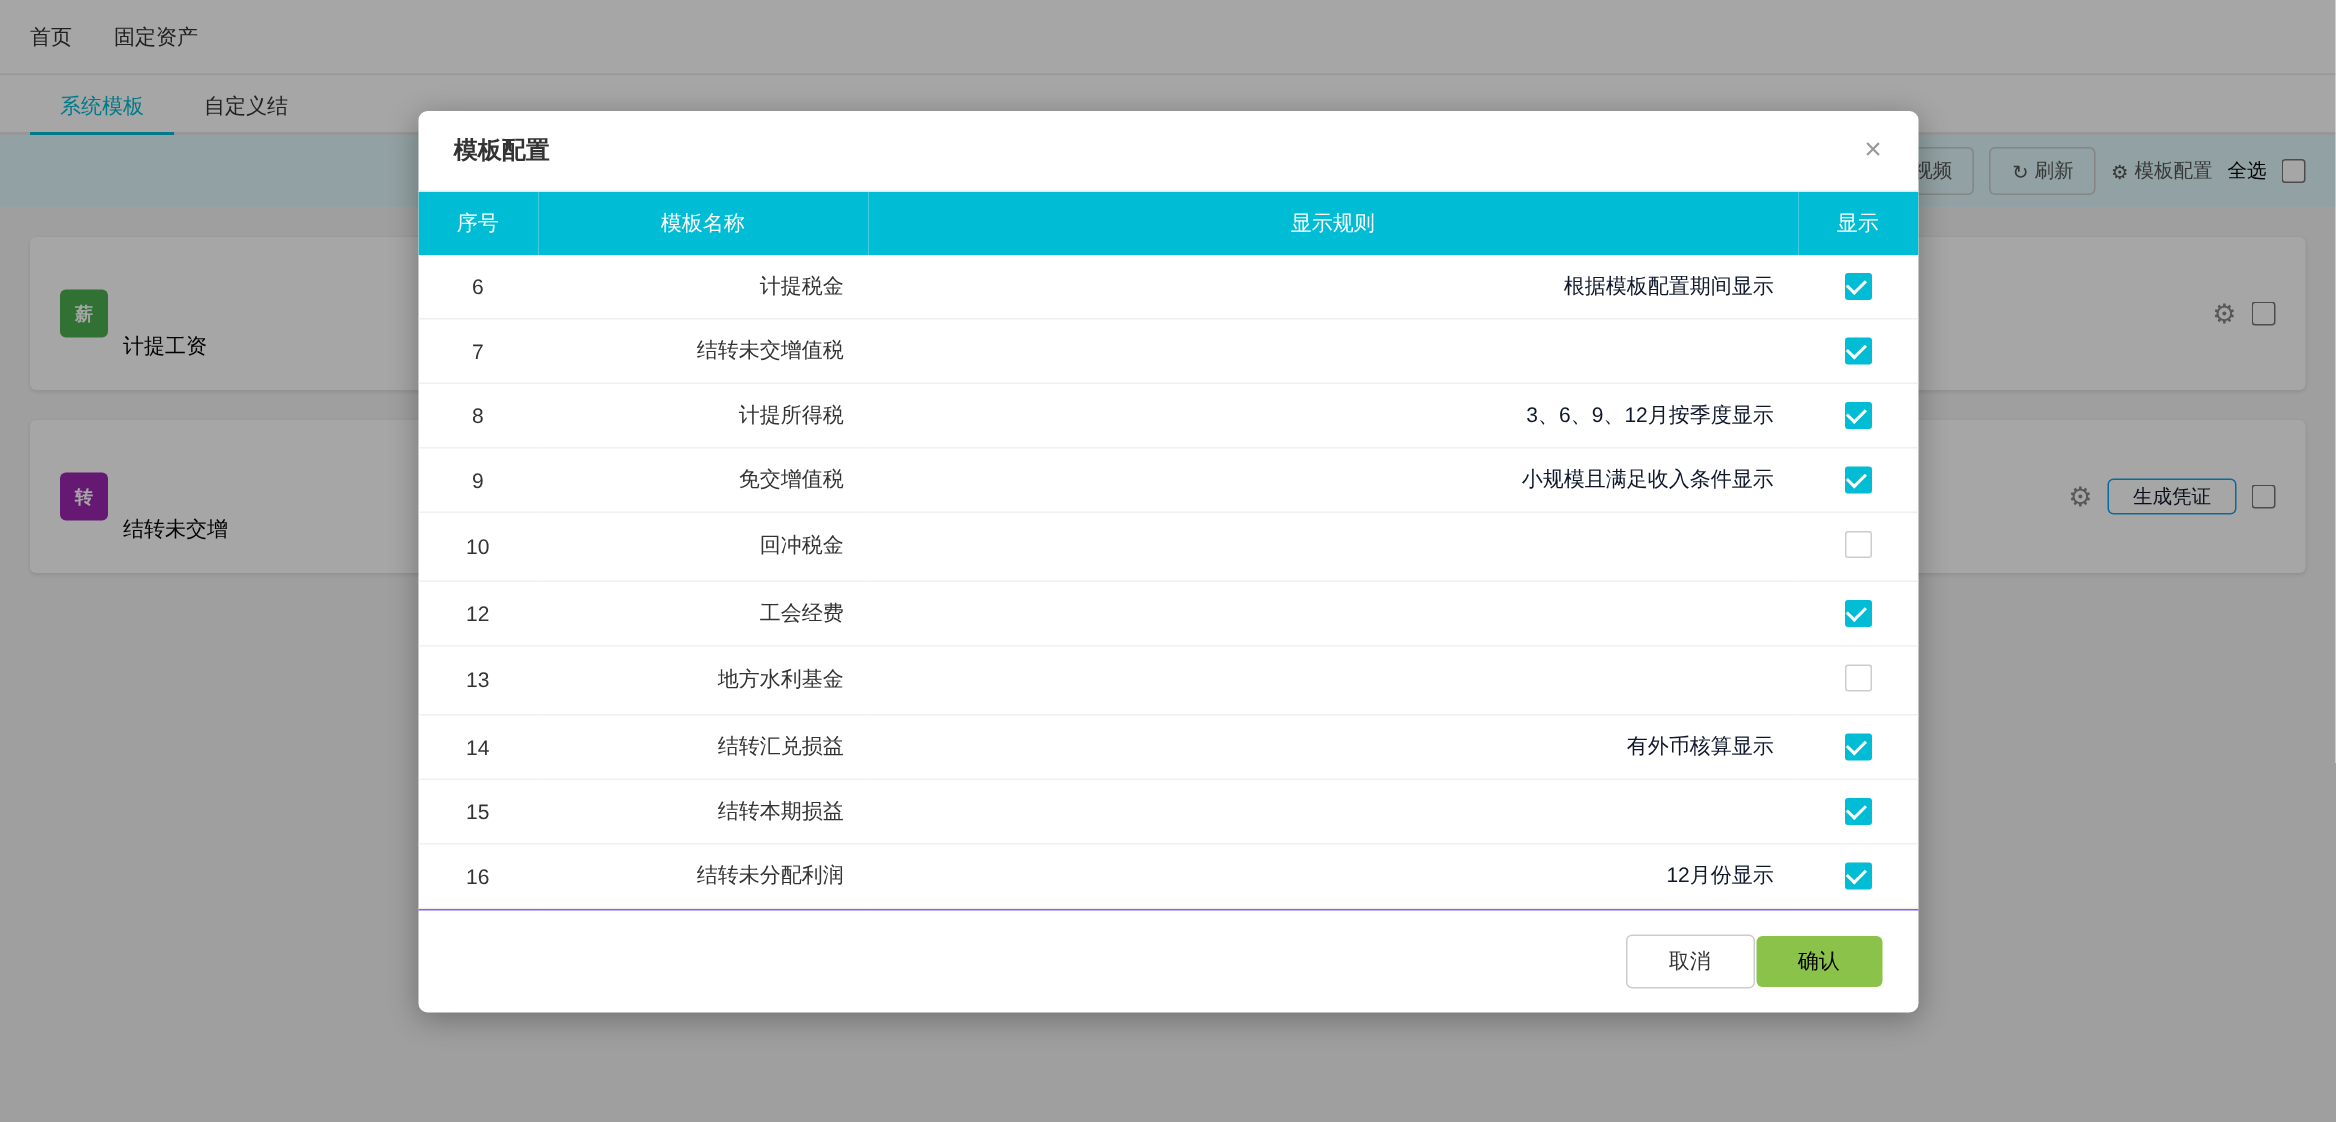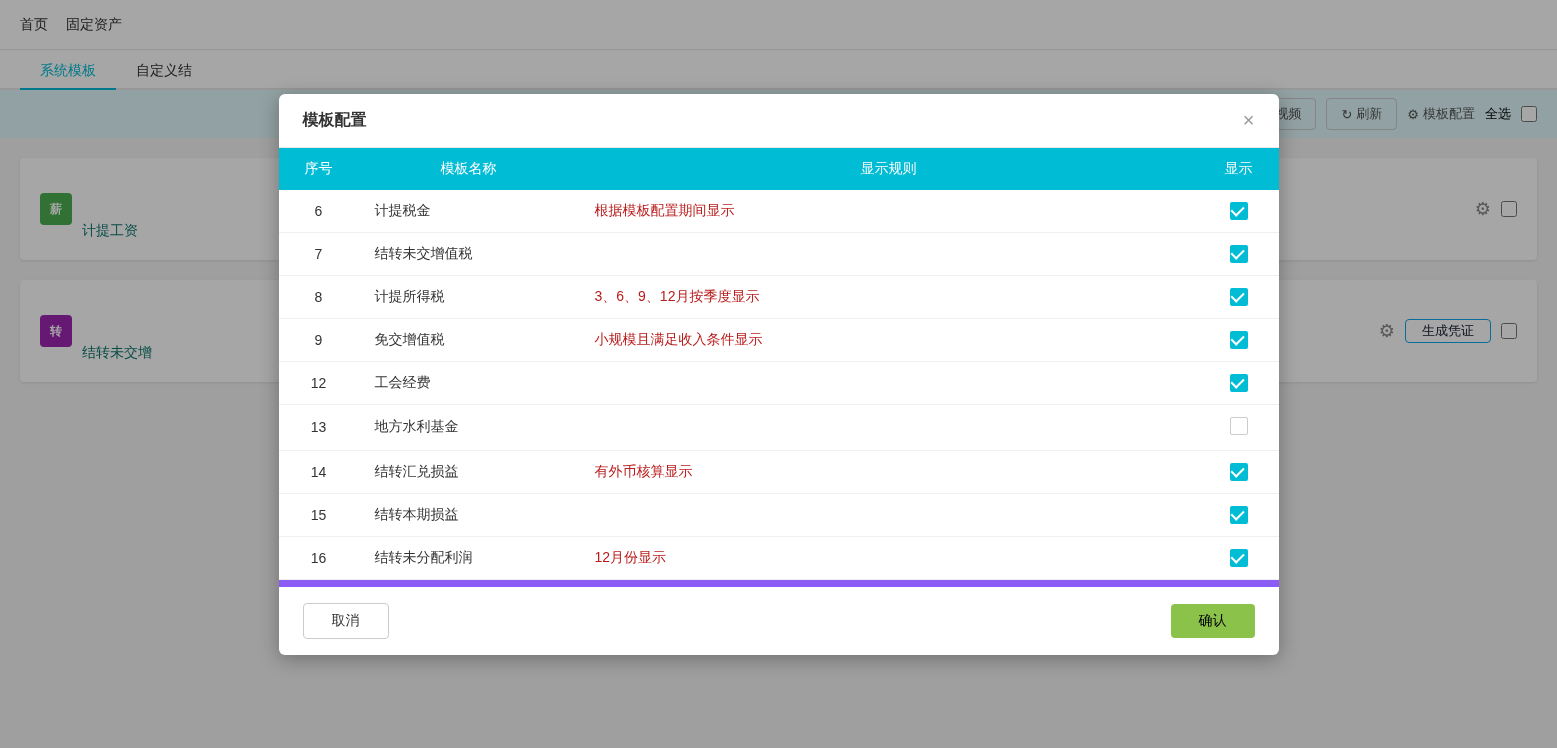--- a/index.html
+++ b/index.html
@@ -21,21 +21,21 @@
       position: relative;
     }
 
     
     .top-nav {
       height: 50px;
       background: #fff;
       display: flex;
       align-items: center;
       padding: 0 20px;
-      gap: 18px;
+      gap: 28px;
       border-bottom: 1px solid #e8e8e8;
     }
     .nav-item {
       font-size: 14px;
       color: #333;
       cursor: pointer;
     }
 
     
     .tab-bar {
@@ -151,21 +151,21 @@
       align-items: center;
       justify-content: center;
       font-size: 12px;
       font-weight: bold;
     }
     .card-icon.purple {
       background: #9c27b0;
     }
     .card-title {
       font-size: 14px;
-      color: #0f766e;
+      color: #000000;
       margin-top: 44px;
     }
     .card-amount {
       font-size: 28px;
       font-weight: bold;
       color: #333;
     }
     .card-right {
       display: flex;
       align-items: center;
@@ -274,25 +274,25 @@
     .config-table tbody tr {
       border-bottom: 1px solid #f0f0f0;
     }
     .config-table tbody td {
       padding: 12px 16px;
       text-align: center;
       font-size: 14px;
       color: #333;
     }
     .config-table tbody td.col-name-cell {
-      text-align: left;
+      text-align: right;
     }
     .config-table tbody td.col-rule-cell {
-      text-align: left;
-      color: #b91c1c;
+      text-align: right;
+      color: #0f172a;
     }
 
     
     .cb-teal {
       width: 18px;
       height: 18px;
       border: 2px solid #00bcd4;
       background: #00bcd4;
       display: inline-flex;
       align-items: center;
@@ -317,23 +317,23 @@
       display: inline-block;
       border-radius: 2px;
       cursor: pointer;
     }
 
     
     .modal-footer {
       padding: 16px 24px;
       display: flex;
       align-items: center;
-      justify-content: space-between;
-      gap: 16px;
-      border-top: 7px solid #8b5cf6;
+      justify-content: flex-end;
+      gap: 1px;
+      border-top: 1px solid #8b5cf6;
     }
     .btn-cancel {
       padding: 8px 28px;
       border: 1px solid #ccc;
       background: #fff;
       color: #333;
       border-radius: 4px;
       font-size: 14px;
       cursor: pointer;
     }
@@ -453,20 +453,26 @@
                   <td class="col-rule-cell">3、6、9、12月按季度显示</td>
                   <td style="text-align: center;"><span class="cb-teal"></span></td>
                 </tr>
                 <tr>
                   <td>9</td>
                   <td class="col-name-cell">免交增值税</td>
                   <td class="col-rule-cell">小规模且满足收入条件显示</td>
                   <td style="text-align: center;"><span class="cb-teal"></span></td>
                 </tr>
                 <tr>
+                  <td>10</td>
+                  <td class="col-name-cell">回冲税金</td>
+                  <td class="col-rule-cell"></td>
+                  <td style="text-align: center;"><span class="cb-empty"></span></td>
+                </tr>
+                <tr>
                   <td>12</td>
                   <td class="col-name-cell">工会经费</td>
                   <td class="col-rule-cell"></td>
                   <td style="text-align: center;"><span class="cb-teal"></span></td>
                 </tr>
                 <tr>
                   <td>13</td>
                   <td class="col-name-cell">地方水利基金</td>
                   <td class="col-rule-cell"></td>
                   <td style="text-align: center;"><span class="cb-empty"></span></td>

